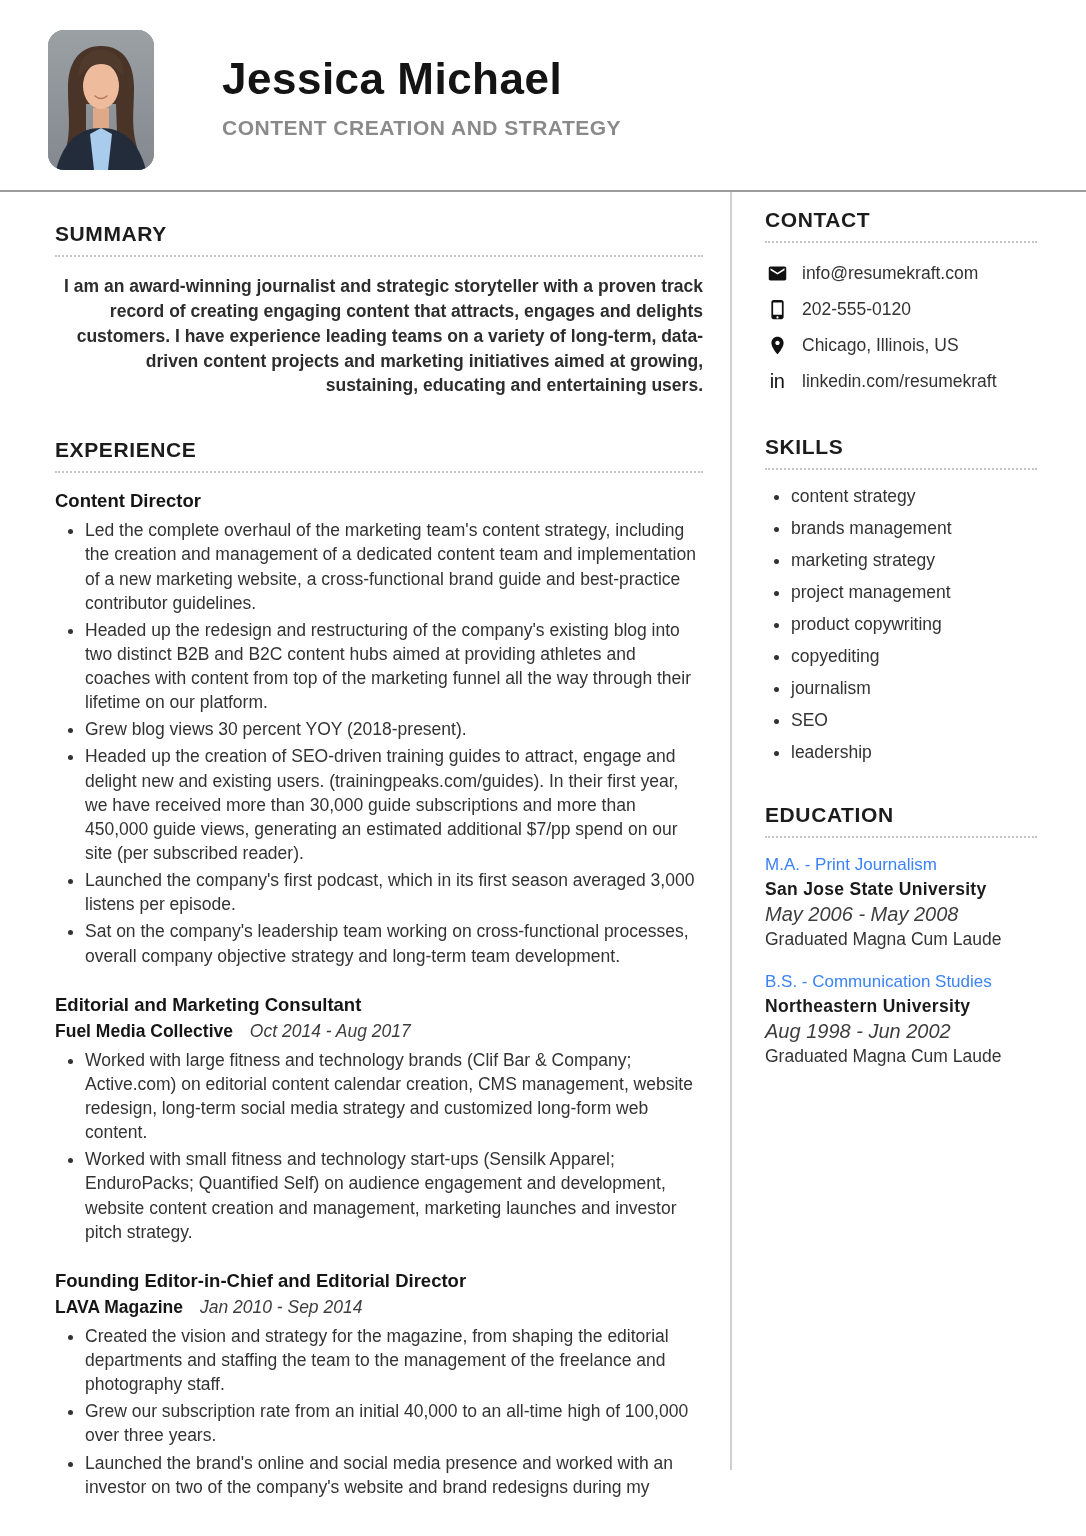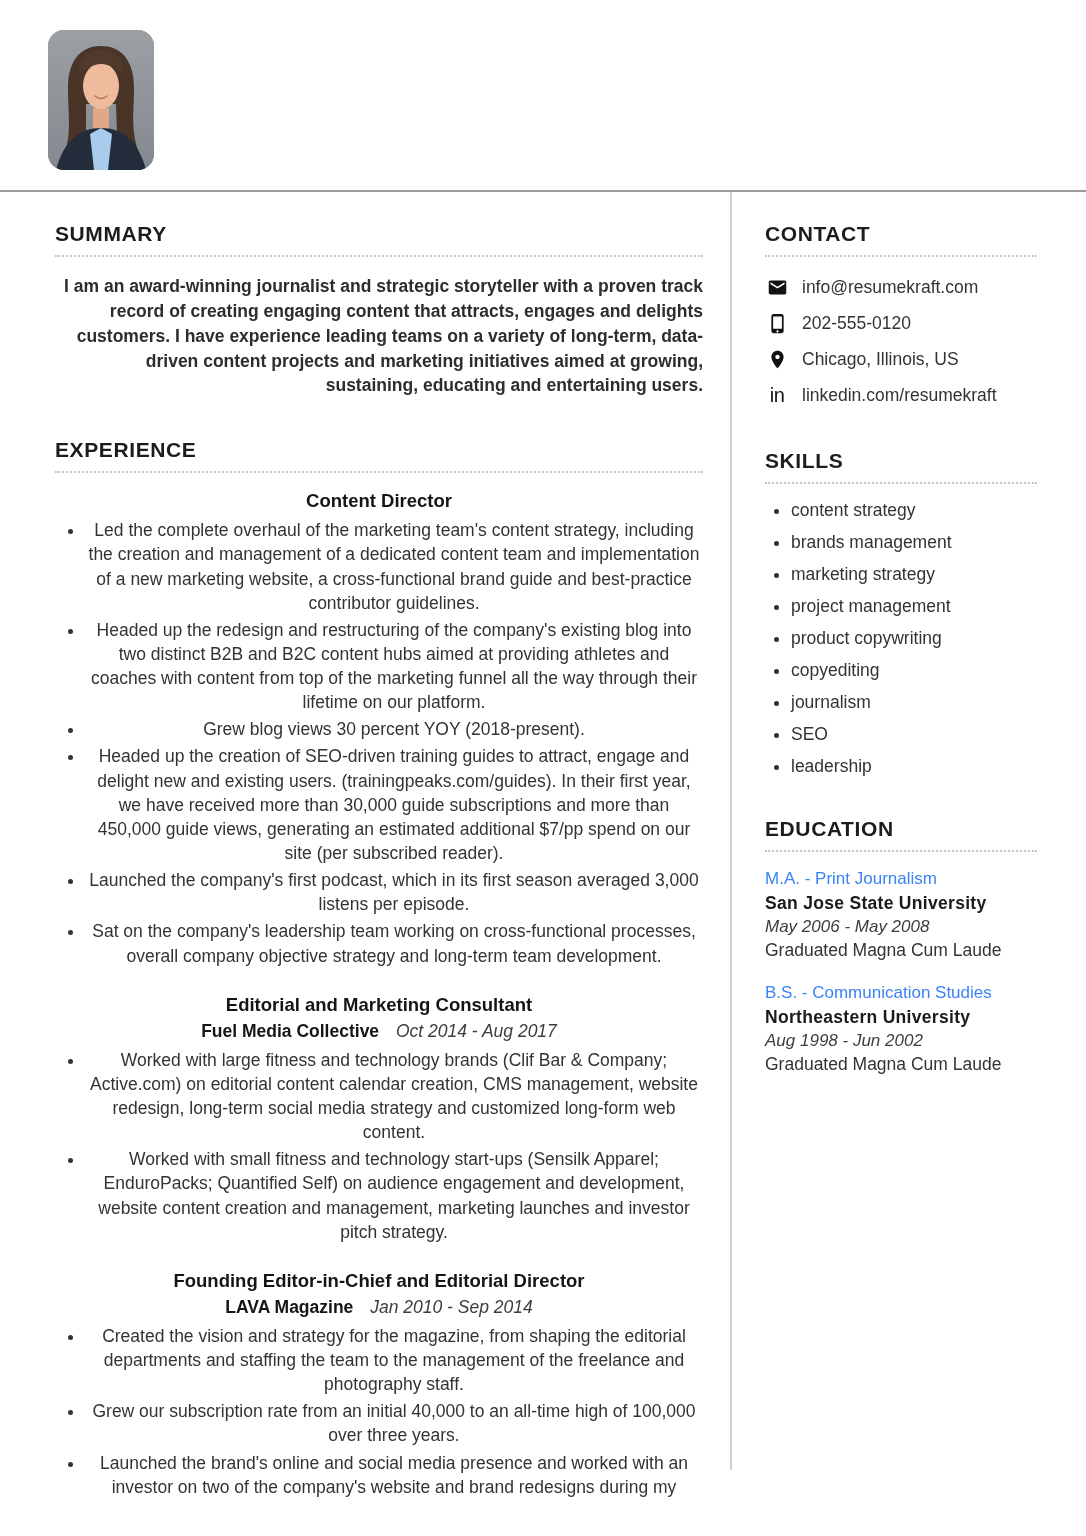--- a/index.html
+++ b/index.html
@@ -18,31 +18,31 @@
   .photo svg { display:block; width:100%; height:100%; }
   .header-text { margin-left:68px; padding-top:24px; }
   .name { font-size:44px; font-weight:bold; color:#141414; letter-spacing:0.5px; }
   .job-headline { margin-top:12px; font-size:21px; font-weight:bold; color:#8a8a8a; letter-spacing:0.5px; }
 
   .top-rule { position:absolute; top:190px; left:0; width:1086px; height:2px; background:#9c9c9c; }
   .col-divider { position:absolute; top:192px; left:730px; width:2px; height:1278px; background:#cfcfcf; }
 
   
   .main    { position:absolute; top:222px; left:55px;  width:648px; }
-  .sidebar { position:absolute; top:222px; left:765px; width:272px; }
+  .sidebar { position:absolute; top:208px; left:765px; width:272px; }
 
   .section-heading { font-size:21px; font-weight:bold; color:#1c1c1c; letter-spacing:0.6px; }
   .dotted { border-bottom:2px dotted #c4c4c4; margin-top:9px; }
 
   
   .summary-text {
     margin-top:17px; font-size:17.5px; font-weight:bold; line-height:1.42; color:#2d2d2d;text-align:right;
   }
   .experience-section { margin-top:40px; }
-  .job { margin-top:17px;text-align:center; }
+  .job { margin-top:17px; }
   .job + .job { margin-top:26px; }
   .job-title { font-size:18.5px; font-weight:bold; color:#151515; }
   .job-meta { margin-top:5px; font-size:17.5px; }
   .company { font-weight:bold; color:#151515; }
   .dates { font-style:italic; color:#3d3d3d; margin-left:12px; }
   ul.bullets { margin-top:6px; padding-left:30px; list-style:disc; }
   ul.bullets li { font-size:17.5px; line-height:1.38; color:#333333; margin-bottom:3px; }
 
   
   .contact-list { margin-top:18px; }
@@ -53,21 +53,21 @@
 
   .skills-section { margin-top:42px; }
   ul.skill-list { margin-top:16px; padding-left:26px; list-style:disc; }
   ul.skill-list li { font-size:17.5px; color:#333333; margin-bottom:11px; }
 
   .education-section { margin-top:40px; }
   .edu-entry { margin-top:17px; }
   .edu-entry + .edu-entry { margin-top:22px; }
   .edu-degree { font-size:17px; font-weight:normal; color:#3b82f6; }
   .edu-school { margin-top:4px; font-size:17.5px; font-weight:bold; color:#1b1b1b; letter-spacing:0.3px; }
-  .edu-dates  { margin-top:3px; font-size:17px; font-style:italic; color:#3d3d3d; }
+  .edu-dates  { margin-top:3px; font-size:20px; font-style:italic; color:#3d3d3d; }
   .edu-note   { margin-top:3px; font-size:17.5px; color:#333333; }
 </style>
 </head>
 <body>
 
 <div class="header">
   <div class="photo">
     <svg viewBox="0 0 106 140">
       <defs>
         <linearGradient id="bg" x1="0" y1="0" x2="0" y2="1">
@@ -84,20 +84,24 @@
       <ellipse cx="53" cy="56" rx="18" ry="23" fill="#eebc9c"></ellipse>
 
       <path d="M53 20 C36 20 30 34 31 46 C38 38 46 34 53 34 C62 34 70 39 75 46 C77 33 70 20 53 20 Z" fill="#503a2c"></path>
 
       <path d="M8 140 C16 110 32 98 53 98 C74 98 90 110 98 140 Z" fill="#222c3a"></path>
 
       <path d="M42 104 L53 98 L64 104 L60 140 L46 140 Z" fill="#a9cbec"></path>
 
       <path d="M47 66 Q53 71 59 66" stroke="#b77a58" stroke-width="1.6" fill="none" stroke-linecap="round"></path>
     </svg>
+  </div>
+  <div class="header-text">
+    <div class="name">Jessica Michael</div>
+    <div class="job-headline">CONTENT CREATION AND STRATEGY</div>
   </div>
 </div>
 
 <div class="top-rule"></div>
 <div class="col-divider"></div>
 
 <div class="main">
 
   <div class="summary-section">
     <div class="section-heading">SUMMARY</div>

